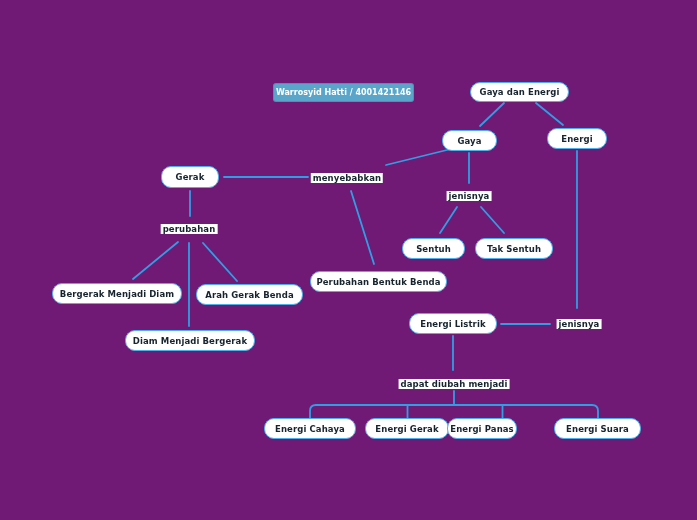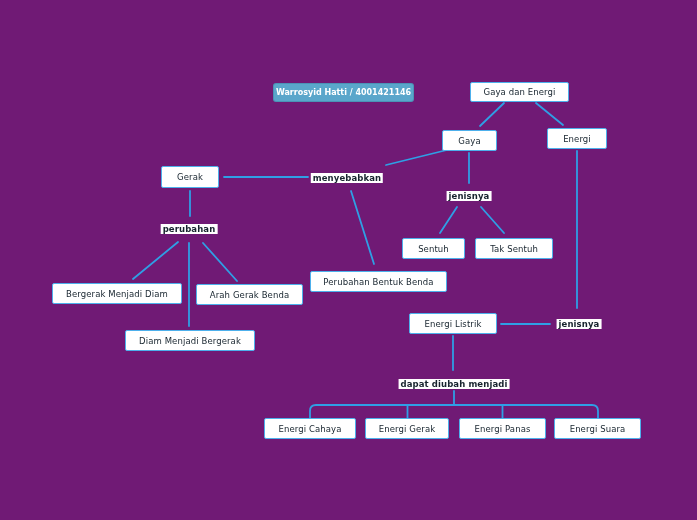--- a/index.html
+++ b/index.html
@@ -18,22 +18,22 @@
     font-family:"DejaVu Sans","Liberation Sans",sans-serif;
     overflow:hidden;
   }
   #edges-svg{position:absolute;left:0;top:0;width:697px;height:520px;color:var(--line);}
   #edges-svg path{stroke:var(--line);stroke-width:1.8;fill:none;stroke-linecap:round;}
   .node{
     position:absolute;
     display:flex;align-items:center;justify-content:center;
     background:#ffffff;
     border:1.5px solid var(--node-border);
-    border-radius:2px;
-    font-size:8.5px;font-weight:normal;color:var(--ink);
+    border-radius:10px;
+    font-size:8.5px;font-weight:bold;color:var(--ink);
     white-space:nowrap;letter-spacing:.1px;
     z-index:2;cursor:pointer;
   }
   .lbl{
     position:absolute;transform:translate(-50%,-50%);
     font-size:8.5px;font-weight:bold;color:var(--ink);
     white-space:nowrap;letter-spacing:.1px;
     background:#ffffff;padding:0 2px;
     z-index:2;cursor:pointer;
   }
@@ -87,21 +87,21 @@
   <div class="node" style="left:161px;top:166px;width:58px;height:22px;">Gerak</div>
   <div class="node" style="left:402px;top:238px;width:63px;height:21px;">Sentuh</div>
   <div class="node" style="left:475px;top:238px;width:78px;height:21px;">Tak Sentuh</div>
   <div class="node" style="left:52px;top:283px;width:130px;height:21px;">Bergerak Menjadi Diam</div>
   <div class="node" style="left:196px;top:284px;width:107px;height:21px;">Arah Gerak Benda</div>
   <div class="node" style="left:310px;top:271px;width:137px;height:21px;">Perubahan Bentuk Benda</div>
   <div class="node" style="left:125px;top:330px;width:130px;height:21px;">Diam Menjadi Bergerak</div>
   <div class="node" style="left:409px;top:313px;width:88px;height:21px;">Energi Listrik</div>
   <div class="node" style="left:365px;top:418px;width:84px;height:21px;">Energi Gerak</div>
   <div class="node" style="left:264px;top:418px;width:92px;height:21px;">Energi Cahaya</div>
-  <div class="node" style="left:459px;top:418px;width:87px;height:21px;">Energi Panas</div>
+  <div class="node" style="left:447px;top:418px;width:70px;height:21px;">Energi Panas</div>
   <div class="node" style="left:554px;top:418px;width:87px;height:21px;">Energi Suara</div>
 
   <span class="lbl" style="left:347px;top:178px;">menyebabkan</span>
   <span class="lbl" style="left:469px;top:196px;">jenisnya</span>
   <span class="lbl" style="left:189px;top:229px;">perubahan</span>
   <span class="lbl" style="left:579px;top:324px;">jenisnya</span>
   <span class="lbl" style="left:454px;top:384px;">dapat diubah menjadi</span>
 
 </div>
 

